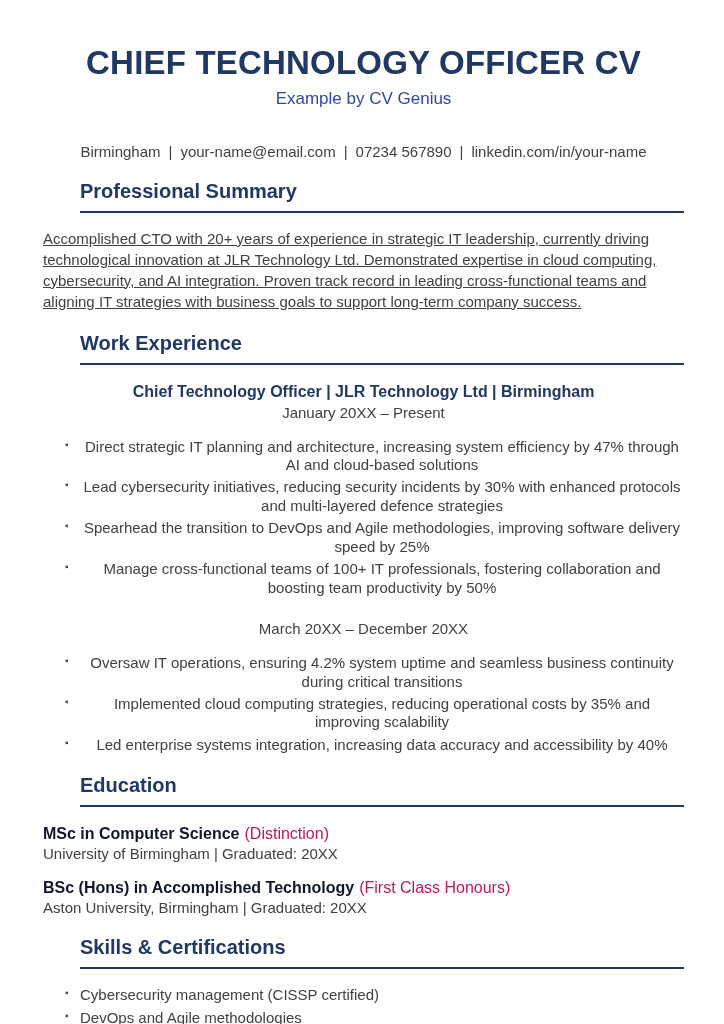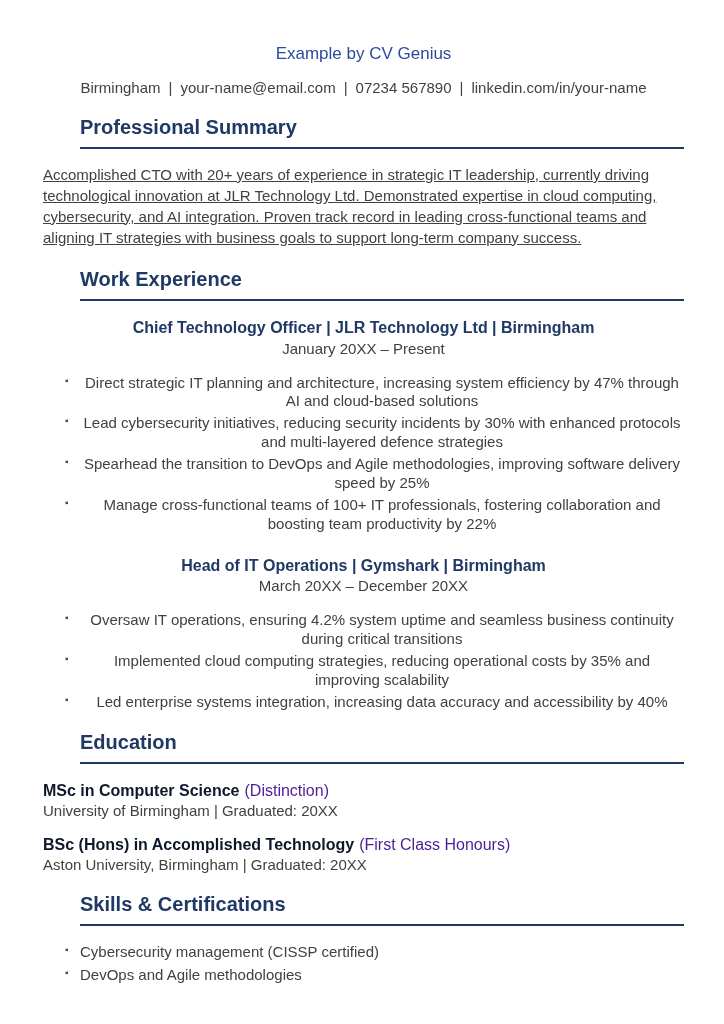--- a/index.html
+++ b/index.html
@@ -20,21 +20,21 @@
     color: #1F3864;
     font-size: 33px;
     font-weight: bold;
     letter-spacing: 0.2px;
     margin-bottom: 7px;
   }
   .cv-subtitle {
     text-align: center;
     color: #2E4A9E;
     font-size: 17px;
-    margin-bottom: 15px;
+    margin-bottom: 34px;
   }
   .contact-line {
     text-align: center;
     color: #414141;
     font-size: 15px;
     margin-bottom: 17px;
     white-space: nowrap;
   }
   .contact-sep { margin: 0 8px; color: #414141; }
   
@@ -82,35 +82,36 @@
     left: 22px;
     top: 1px;
     font-size: 10px;
     color: #4a4a4a;
   }
   
   .degree-entry { margin-top: 17px; }
   .degree-entry.second { margin-top: 16px; }
   .degree-line { font-size: 16px; line-height: 1.25; }
   .degree-name { color: #0f172a; font-weight: bold; }
-  .degree-honours { color: #4c1d95; margin-left: 5px; }
+  .degree-honours { color: #be185d; margin-left: 5px; }
   .degree-detail {
     color: #414141;
     font-size: 15px;
     margin-top: 1px;
   }
   
   .skills-list { margin-top: 17px; }
   .skills-list .bullet-item { margin-bottom: 4.5px; }
 </style>
 </head>
 <body>
 
 <div class="page">
 
+  <div class="cv-title">CHIEF TECHNOLOGY OFFICER CV</div>
   <div class="cv-subtitle">Example by CV Genius</div>
 
   <div class="contact-line">
     <span>Birmingham</span><span class="contact-sep">|</span><span>your-name@email.com</span><span class="contact-sep">|</span><span>07234 567890</span><span class="contact-sep">|</span><span>linkedin.com/in/your-name</span>
   </div>
 
   <div class="section">
     <div class="section-heading">Professional Summary</div>
     <div class="section-body">
       <p class="summary-paragraph">Accomplished CTO with 20+ years of experience in strategic IT leadership, currently driving technological innovation at JLR Technology Ltd. Demonstrated expertise in cloud computing, cybersecurity, and AI integration. Proven track record in leading cross-functional teams and aligning IT strategies with business goals to support long-term company success.</p>
@@ -120,26 +121,25 @@
   <div class="section">
     <div class="section-heading">Work Experience</div>
 
     <div class="job-entry">
       <div class="job-title">Chief Technology Officer | JLR Technology Ltd | Birmingham</div>
       <div class="job-dates">January 20XX – Present</div>
       <div class="bullet-list">
         <div class="bullet-item">Direct strategic IT planning and architecture, increasing system efficiency by 47% through AI and cloud-based solutions</div>
         <div class="bullet-item">Lead cybersecurity initiatives, reducing security incidents by 30% with enhanced protocols and multi-layered defence strategies</div>
         <div class="bullet-item">Spearhead the transition to DevOps and Agile methodologies, improving software delivery speed by 25%</div>
-        <div class="bullet-item">Manage cross-functional teams of 100+ IT professionals, fostering collaboration and boosting team productivity by 22%</div>
+        <div class="bullet-item">Manage cross-functional teams of 100+ IT professionals, fostering collaboration and boosting team productivity by 50%</div>
       </div>
     </div>
 
     <div class="job-entry second">
-      <div class="job-title">Head of IT Operations | Gymshark | Birmingham</div>
       <div class="job-dates">March 20XX – December 20XX</div>
       <div class="bullet-list">
         <div class="bullet-item">Oversaw IT operations, ensuring 4.2% system uptime and seamless business continuity during critical transitions</div>
         <div class="bullet-item">Implemented cloud computing strategies, reducing operational costs by 35% and improving scalability</div>
         <div class="bullet-item">Led enterprise systems integration, increasing data accuracy and accessibility by 40%</div>
       </div>
     </div>
   </div>
 
   <div class="section">

